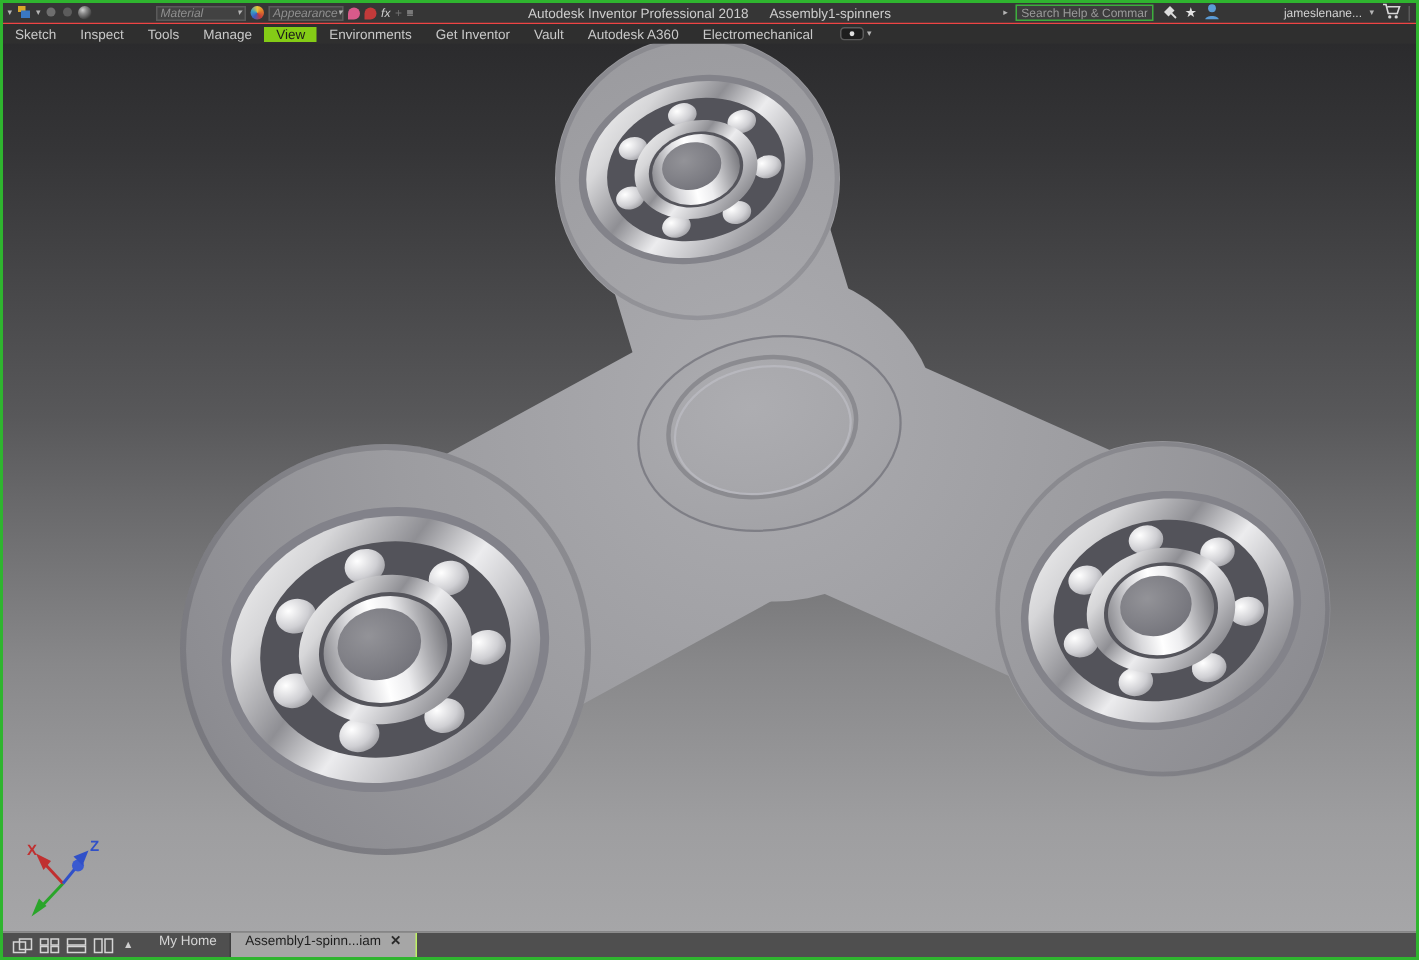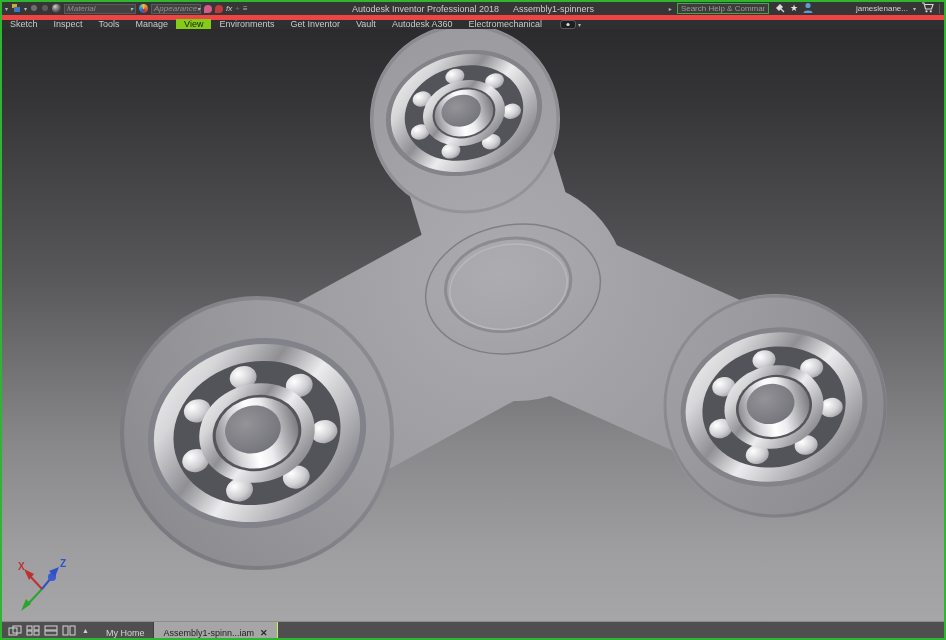--- a/index.html
+++ b/index.html
@@ -6,51 +6,51 @@
   html,body { width:946px; height:640px; overflow:hidden; background:#222; }
   body { font-family:"Liberation Sans", sans-serif; }
   .app { position:relative; width:946px; height:640px; border:2px solid #2fb52f; background:#333; display:flex; flex-direction:column; }
 
   
   .titlebar { position:relative; height:13px; background:#363636; display:flex; align-items:center; font-size:8px; color:#c9c9c9; flex:0 0 auto; }
   .qat { display:flex; align-items:center; gap:3px; padding-left:3px; z-index:2; }
   .caret { font-size:6px; color:#b5b5b5; line-height:1; }
   .mini-icon { display:inline-block; }
   .combo { display:flex; align-items:center; justify-content:space-between; height:10px; background:#424242; border:1px solid #5a5a5a; color:#8f8f8f; font-style:italic; font-size:8px; padding:0 2px; }
-  .combo.material { width:72px; }
+  .combo.material { width:60px;margin-left:40px; }
   .combo.appearance { width:50px; }
   .sphere { width:9px; height:9px; border-radius:50%; display:inline-block; }
   .sphere.dark { background:radial-gradient(circle at 35% 30%, #cfcfcf 0%, #8a8a8a 30%, #3a3a3a 75%); }
   .sphere.color { background:conic-gradient(#e8c33a, #e07a2a, #c23a3a, #3a5ac2, #3aa0c2, #e8c33a); }
   .droplet { width:8px; height:8px; border-radius:50% 50% 50% 0; display:inline-block; }
   .fx { font-style:italic; color:#cfcfcf; font-size:8px; }
   .dim { color:#6f6f6f; }
   .title-center { position:absolute; left:0; right:0; top:0; height:13px; display:flex; align-items:center; justify-content:center; gap:14px; font-size:9px; color:#cdcdcd; z-index:1; }
   .title-right { position:absolute; right:4px; top:0; height:13px; display:flex; align-items:center; gap:5px; z-index:2; }
   .search-input { width:92px; height:11px; background:#3d3d3d; border:1px solid #3dae3d; color:#b0b0b0; font-size:8px; padding:0 3px; font-family:"Liberation Sans", sans-serif; }
   .search-input::placeholder { color:#9a9a9a; }
   .star-glyph { color:#e2e2e2; font-size:9px; line-height:1; }
   .user-label { color:#d2d2d2; font-size:8px;padding-left:38px; }
   .tb-divider { width:1px; height:10px; background:#5a5a5a; }
 
   
-  .tabrow { height:14px; background:#2f2f2f; display:flex; align-items:flex-end; font-size:9px; color:#c9c9c9; flex:0 0 auto; border-top:5px solid #ef4444; }
+  .tabrow { height:14px; background:#2f2f2f; display:flex; align-items:center; font-size:9px; color:#c9c9c9; flex:0 0 auto; border-top:1px solid #ef4444; }
   .rtab { display:flex; align-items:center; padding:0 8px; cursor:default; }
   .rtab.active { background:#84cc16; color:#1b1b1b; }
   .ribbon-toggle { display:flex; align-items:center; gap:2px; margin-left:10px; }
 
   
   .viewport { position:relative; flex:1 1 auto; background:linear-gradient(180deg,#2b2b2d 0%, #353537 12%, #58585a 42%, #88888a 70%, #9e9ea0 88%, #a6a6a8 100%); overflow:hidden; }
   .viewport svg.scene { position:absolute; inset:0; width:100%; height:100%; display:block; }
 
   
   .bottombar { height:17px; background:#4f4f4f; border-top:1px solid #8c8c8c; display:flex; align-items:stretch; font-size:9px; color:#d5d5d5; flex:0 0 auto; }
   .win-icons { display:flex; align-items:center; gap:4px; padding:0 6px; }
   .tri-up { font-size:7px; color:#cfcfcf; margin:0 2px; }
-  .btab { display:flex; align-items:flex-end; padding:0 9px; gap:6px; border-right:1px solid #3e3e3e; }
+  .btab { display:flex; align-items:flex-start; padding:0 9px; gap:6px; border-right:1px solid #3e3e3e; }
   .btab.home { color:#d5d5d5; }
   .btab.doc { background:#a6a6a6; color:#1e1e1e; border-right:1px solid #bef264; }
   .close-x { font-size:9px; color:#2a2a2a; font-weight:bold; }
 </style>
 </head>
 <body>
 
 <div class="app">
 
   <div class="titlebar">

